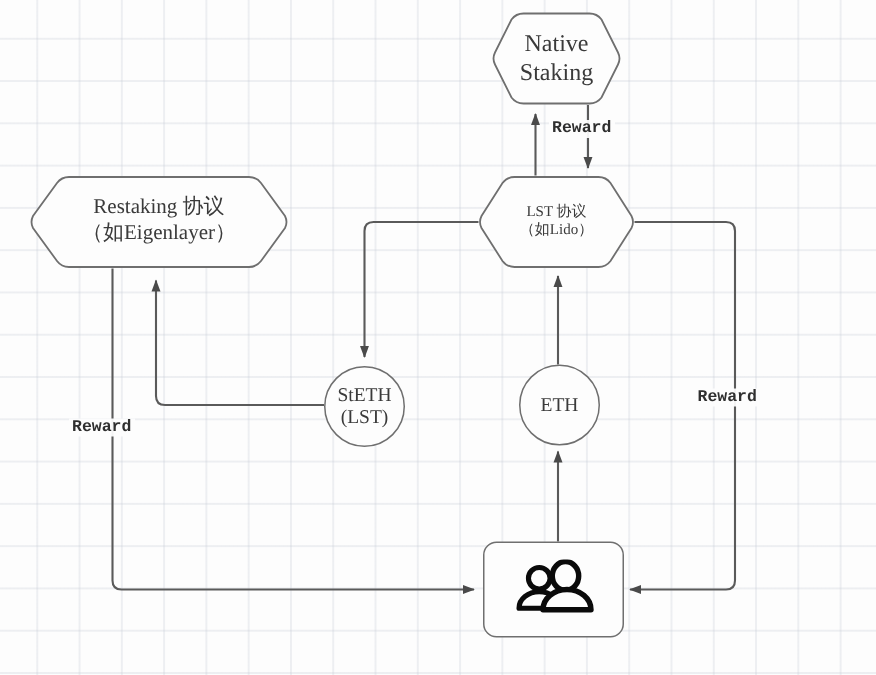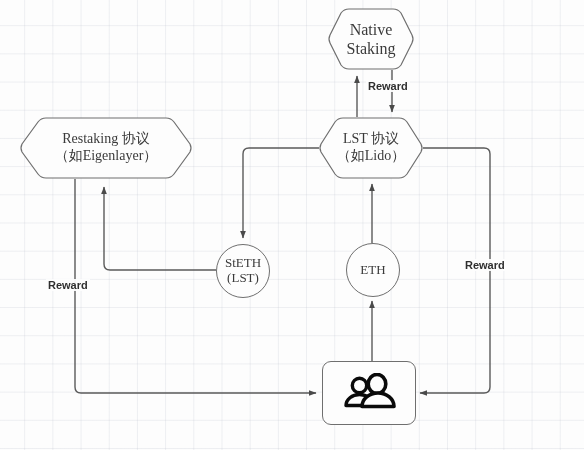--- a/index.html
+++ b/index.html
@@ -69,21 +69,21 @@
     color: #3a3a3a;
     line-height: 1.15;
   }
   .rect-node {
     border: 1px solid #6f6f6f;
     border-radius: 9px;
     background: #fdfdfd;
   }
   .edge-label {
     position: absolute;
-    font-family: Liberation Sans, sans-serif;
+    font-family: Liberation Mono, monospace;
     font-weight: bold;
     color: #2f2f2f;
     background: rgba(253,253,253,0.94);
     padding: 0 2px;
     white-space: nowrap;
     user-select: none;
   }
 </style>
 </head>
 <body>
@@ -130,21 +130,21 @@
       <path d="M26,1 L146,1 Q151,1 154,5 L170,27 Q172,31 170,35 L154,57 Q151,61 146,61 L26,61 Q21,61 18,57 L2,35 Q0,31 2,27 L18,5 Q21,1 26,1 z" fill="#fdfdfd" stroke="#6f6f6f" stroke-width="1.2"></path>
     </svg>
     <div class="hex-label" style="font-size:14px;">Restaking 协议
 （如Eigenlayer）</div>
   </div>
 
   <div class="hex-wrap" style="left:319px; top:117px; width:104px; height:62px;">
     <svg width="104" height="62" viewBox="0 0 104 62">
       <path d="M24,1 L80,1 Q85,1 88,5 L102,27 Q104,31 102,35 L88,57 Q85,61 80,61 L24,61 Q19,61 16,57 L2,35 Q0,31 2,27 L16,5 Q19,1 24,1 z" fill="#fdfdfd" stroke="#6f6f6f" stroke-width="1.2"></path>
     </svg>
-    <div class="hex-label" style="font-size:14px;">LST 协议
+    <div class="hex-label" style="font-size:10px;">LST 协议
 （如Lido）</div>
   </div>
 
   <div class="node circle-node" style="left:346px; top:243px; width:52px; height:52px; font-size:13px;">
     <span class="node-text">ETH</span>
   </div>
 
   <div class="node circle-node" style="left:216px; top:244px; width:52px; height:52px; font-size:13px;">
     <span class="node-text">StETH
 (LST)</span>

